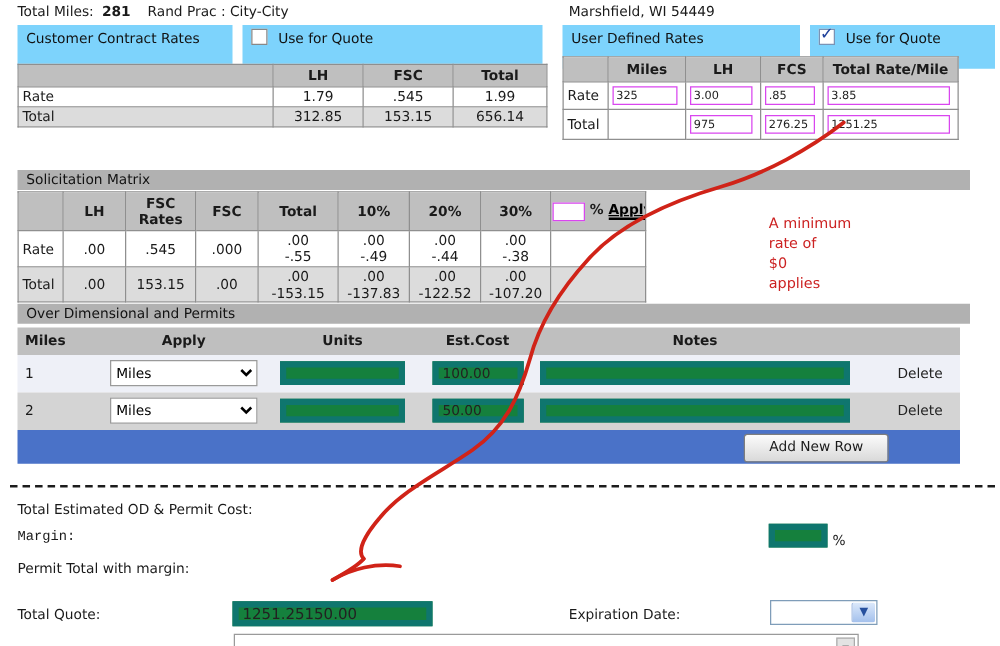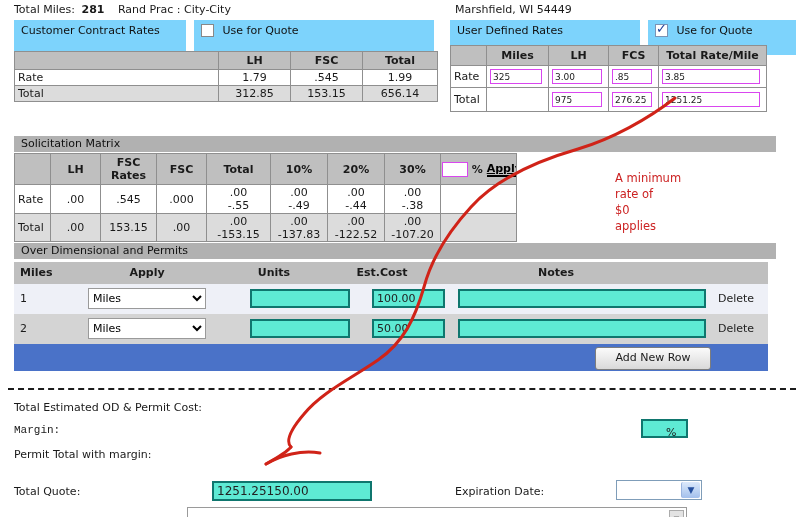--- a/index.html
+++ b/index.html
@@ -17,22 +17,22 @@
   table.grid{position:absolute;border-collapse:collapse;table-layout:fixed;background:#fff;}
   table.grid th,table.grid td{border:1px solid #8f8f8f;padding:0 3px;font-size:11px;
       overflow:hidden;white-space:nowrap;box-sizing:border-box;}
   table.grid th{background:#bfbfbf;font-weight:bold;text-align:center;}
   .num{text-align:center;}
   .rowlabel{text-align:left;background:inherit;}
   .shade{background:#dcdcdc;}
   .twoline{line-height:13px;white-space:normal;text-align:center;}
   input.small{font-family:"DejaVu Sans",sans-serif;font-size:9px;height:15px;border:1px solid #d946ef;
       padding:0 2px;box-sizing:border-box;background:#fff;color:#222;}
-  input.med{font-family:"DejaVu Sans",sans-serif;font-size:11px;height:19px;border:2px solid #0f766e;
-      padding:0 3px;box-sizing:border-box;background:#5eead4;color:#222;margin-left:26px;}
+  input.med{font-family:"DejaVu Sans",sans-serif;font-size:11px;height:19px;border:5px solid #0f766e;
+      padding:0 3px;box-sizing:border-box;background:#15803d;color:#222;}
   .redtext{position:absolute;color:#cc2222;line-height:16px;font-size:11.5px;}
   .odhdr{position:absolute;height:22px;line-height:22px;background:#bfbfbf;font-weight:bold;
       left:14px;width:754px;}
   .odrow{position:absolute;left:14px;width:754px;height:30px;}
   .bluebar{position:absolute;left:14px;width:754px;height:27px;background:#4a72c8;}
   .btn{position:absolute;height:21px;border:1px solid #7d7d7d;border-radius:3px;
       background:linear-gradient(#fbfbfb,#d9d9d9);font-size:11px;text-align:center;line-height:19px;}
   .dashline{position:absolute;border-top:2px dashed #1c1c1c;height:0;}
   .lbl{position:absolute;color:#1a1a1a;}
   .applylink{font-weight:bold;text-decoration:underline;color:#000;cursor:pointer;

